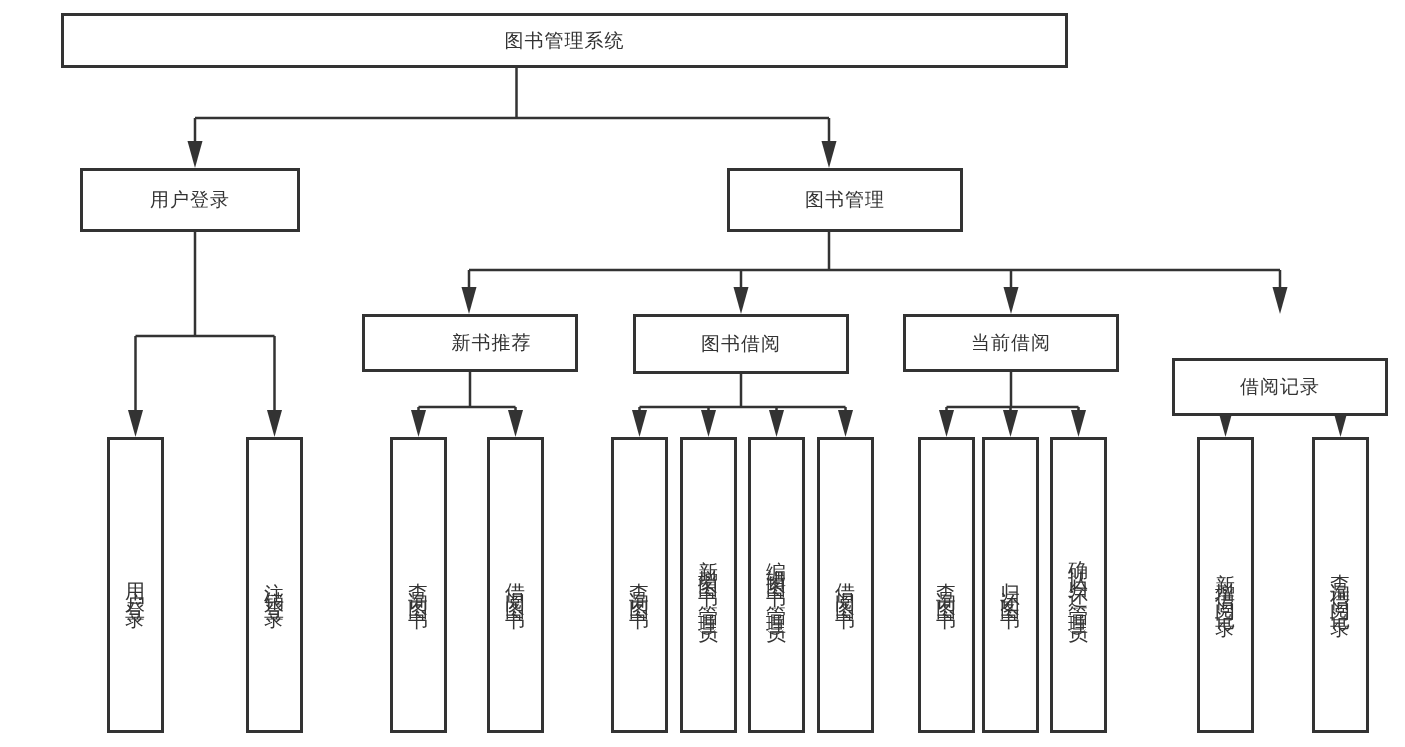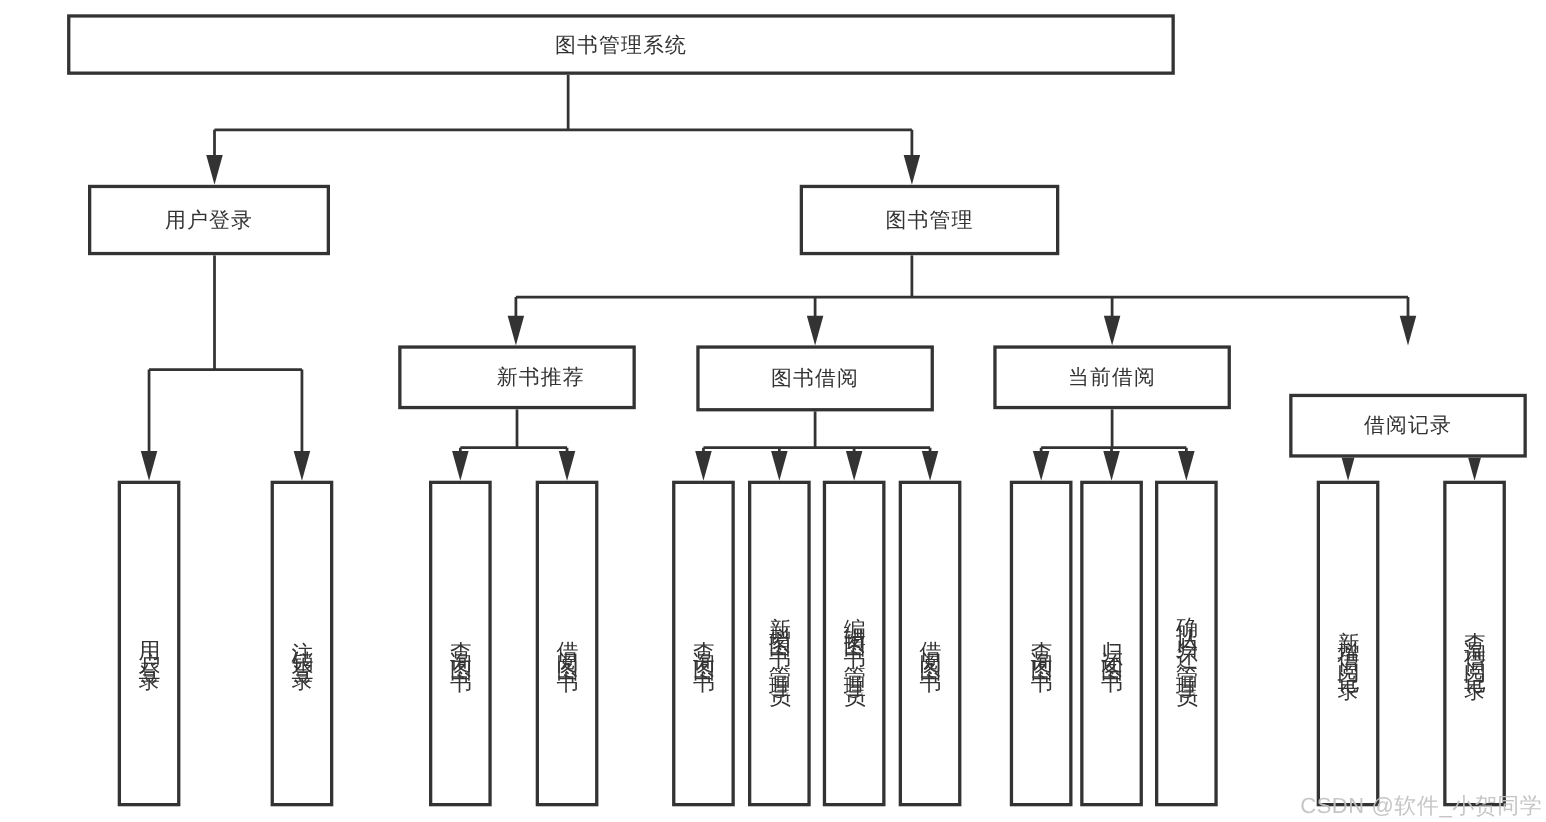--- a/index.html
+++ b/index.html
@@ -159,15 +159,14 @@
     <span class="vtext">确认归还（管理员）</span>
   </div>
 
   <div class="box v" style="left:1197px; top:437px; width:57px; height:296px;">
     <span class="vtext">新增借阅记录</span>
   </div>
   <div class="box v" style="left:1312px; top:437px; width:57px; height:296px;">
     <span class="vtext">查询借阅记录</span>
   </div>
 
-  <div class="watermark">CSDN @软件_小贺同学</div>
 
 </div>
 
 </body></html>

